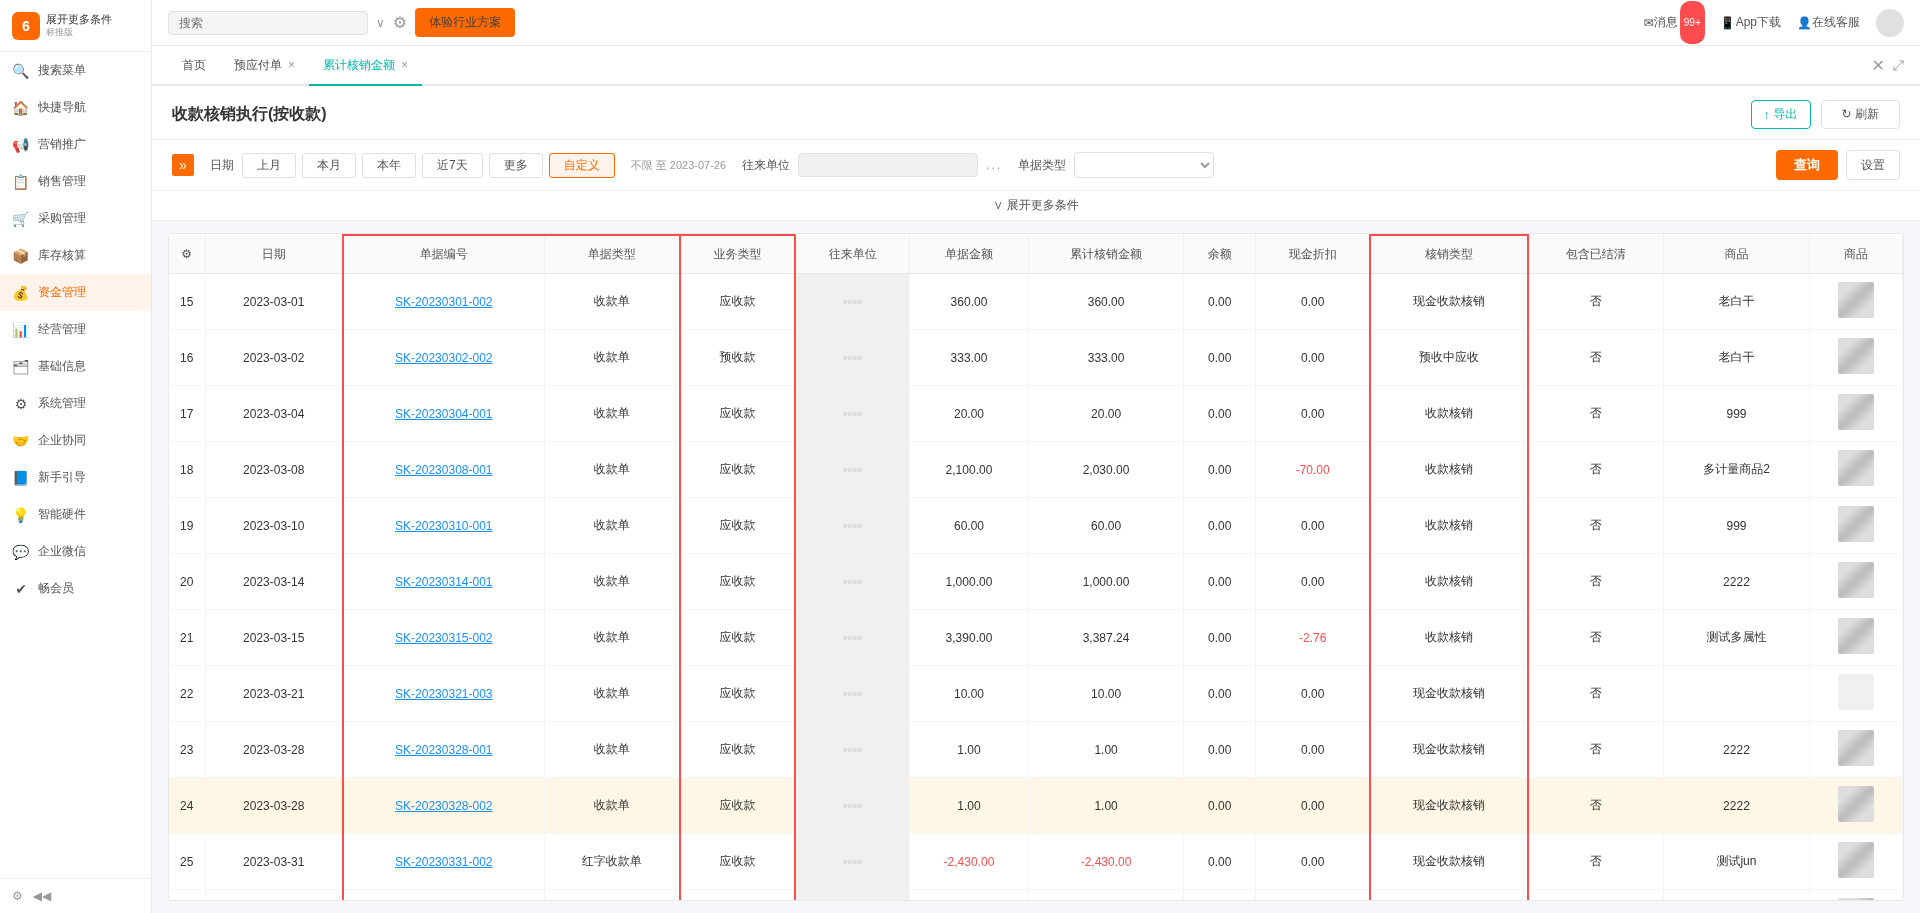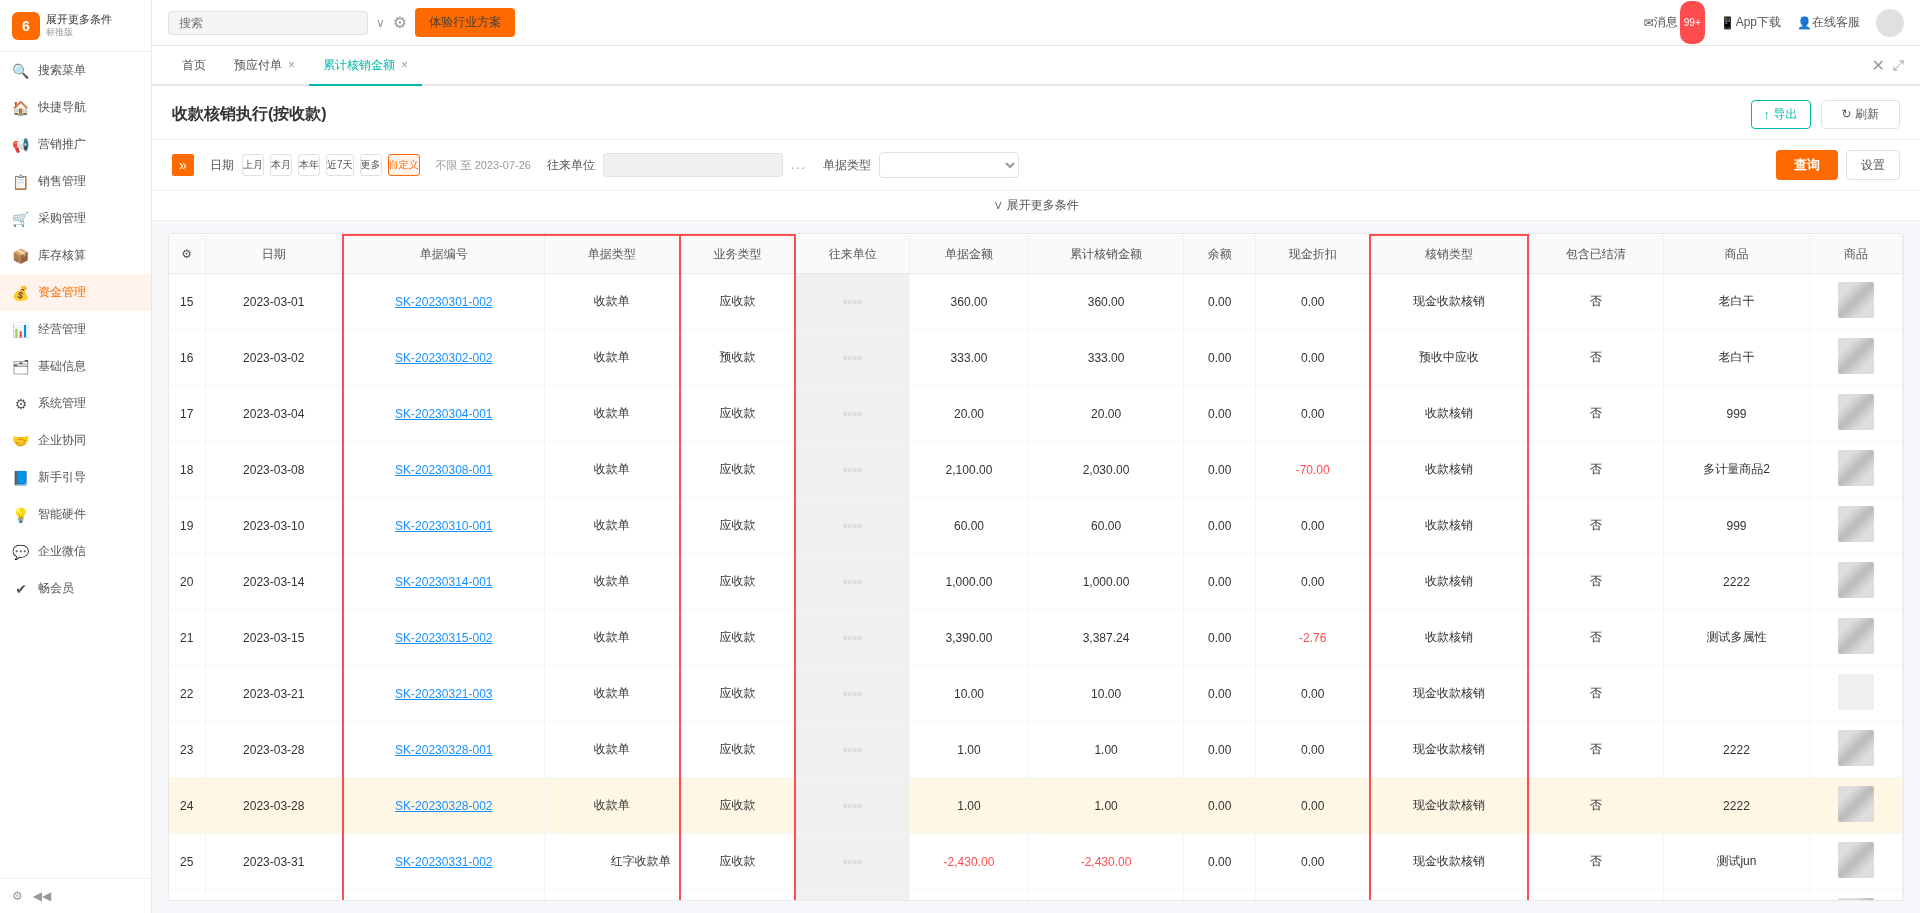--- a/index.html
+++ b/index.html
@@ -185,27 +185,27 @@
       display: flex;
       align-items: center;
       justify-content: center;
       font-size: 14px;
       border-radius: 2px;
     }
     .filter-group { display: flex; align-items: center; gap: 8px; }
     .filter-label { color: #555; font-size: 12px; }
     .filter-date-options { display: flex; gap: 6px; align-items: center; }
     .filter-date-btn {
-      padding: 3px 0;
+      padding: 3px 14px;
       border: 1px solid #e0e0e0;
       background: #fff;
       color: #555;
       cursor: pointer;
       border-radius: 3px;
-      font-size: 10px;
+      font-size: 12px;
     }
     .filter-date-btn.custom {
       background: #fff3eb;
       border-color: #ff6a00;
       color: #ff6a00;
     }
     .filter-input {
       border: 1px solid #e0e0e0;
       border-radius: 4px;
       padding: 4px 10px;
@@ -658,21 +658,21 @@
                 <td>0.00</td>
                 <td style="border-left: 2px solid rgb(255, 77, 79); border-right: 2px solid rgb(255, 77, 79);">现金收款核销</td>
                 <td>否</td>
                 <td>2222</td>
                 <td><div class="img-thumb" style="background: linear-gradient(135deg, rgb(221, 221, 221) 25%, rgb(187, 187, 187) 50%, rgb(221, 221, 221) 75%) rgb(204, 204, 204);"></div></td>
               </tr>
               <tr>
                 <td>25</td>
                 <td>2023-03-31</td>
                 <td class="link" style="border-left: 2px solid rgb(255, 77, 79);">SK-20230331-002</td>
-                <td style="border-right: 2px solid rgb(255, 77, 79); text-align: right;">红字收款单</td>
+                <td style="border-right: 2px solid rgb(255, 77, 79);">红字收款单</td>
                 <td style="border-left: 2px solid rgb(255, 77, 79); border-right: 2px solid rgb(255, 77, 79);">应收款</td>
                 <td style="color: rgb(221, 221, 221); background: rgb(240, 240, 240); font-size: 8px;">■■■■</td>
                 <td class="text-red">-2,430.00</td>
                 <td class="text-red">-2,430.00</td>
                 <td>0.00</td>
                 <td>0.00</td>
                 <td style="border-left: 2px solid rgb(255, 77, 79); border-right: 2px solid rgb(255, 77, 79);">现金收款核销</td>
                 <td>否</td>
                 <td>测试jun</td>
                 <td><div class="img-thumb" style="background: linear-gradient(135deg, rgb(221, 221, 221) 25%, rgb(187, 187, 187) 50%, rgb(221, 221, 221) 75%) rgb(204, 204, 204);"></div></td>

